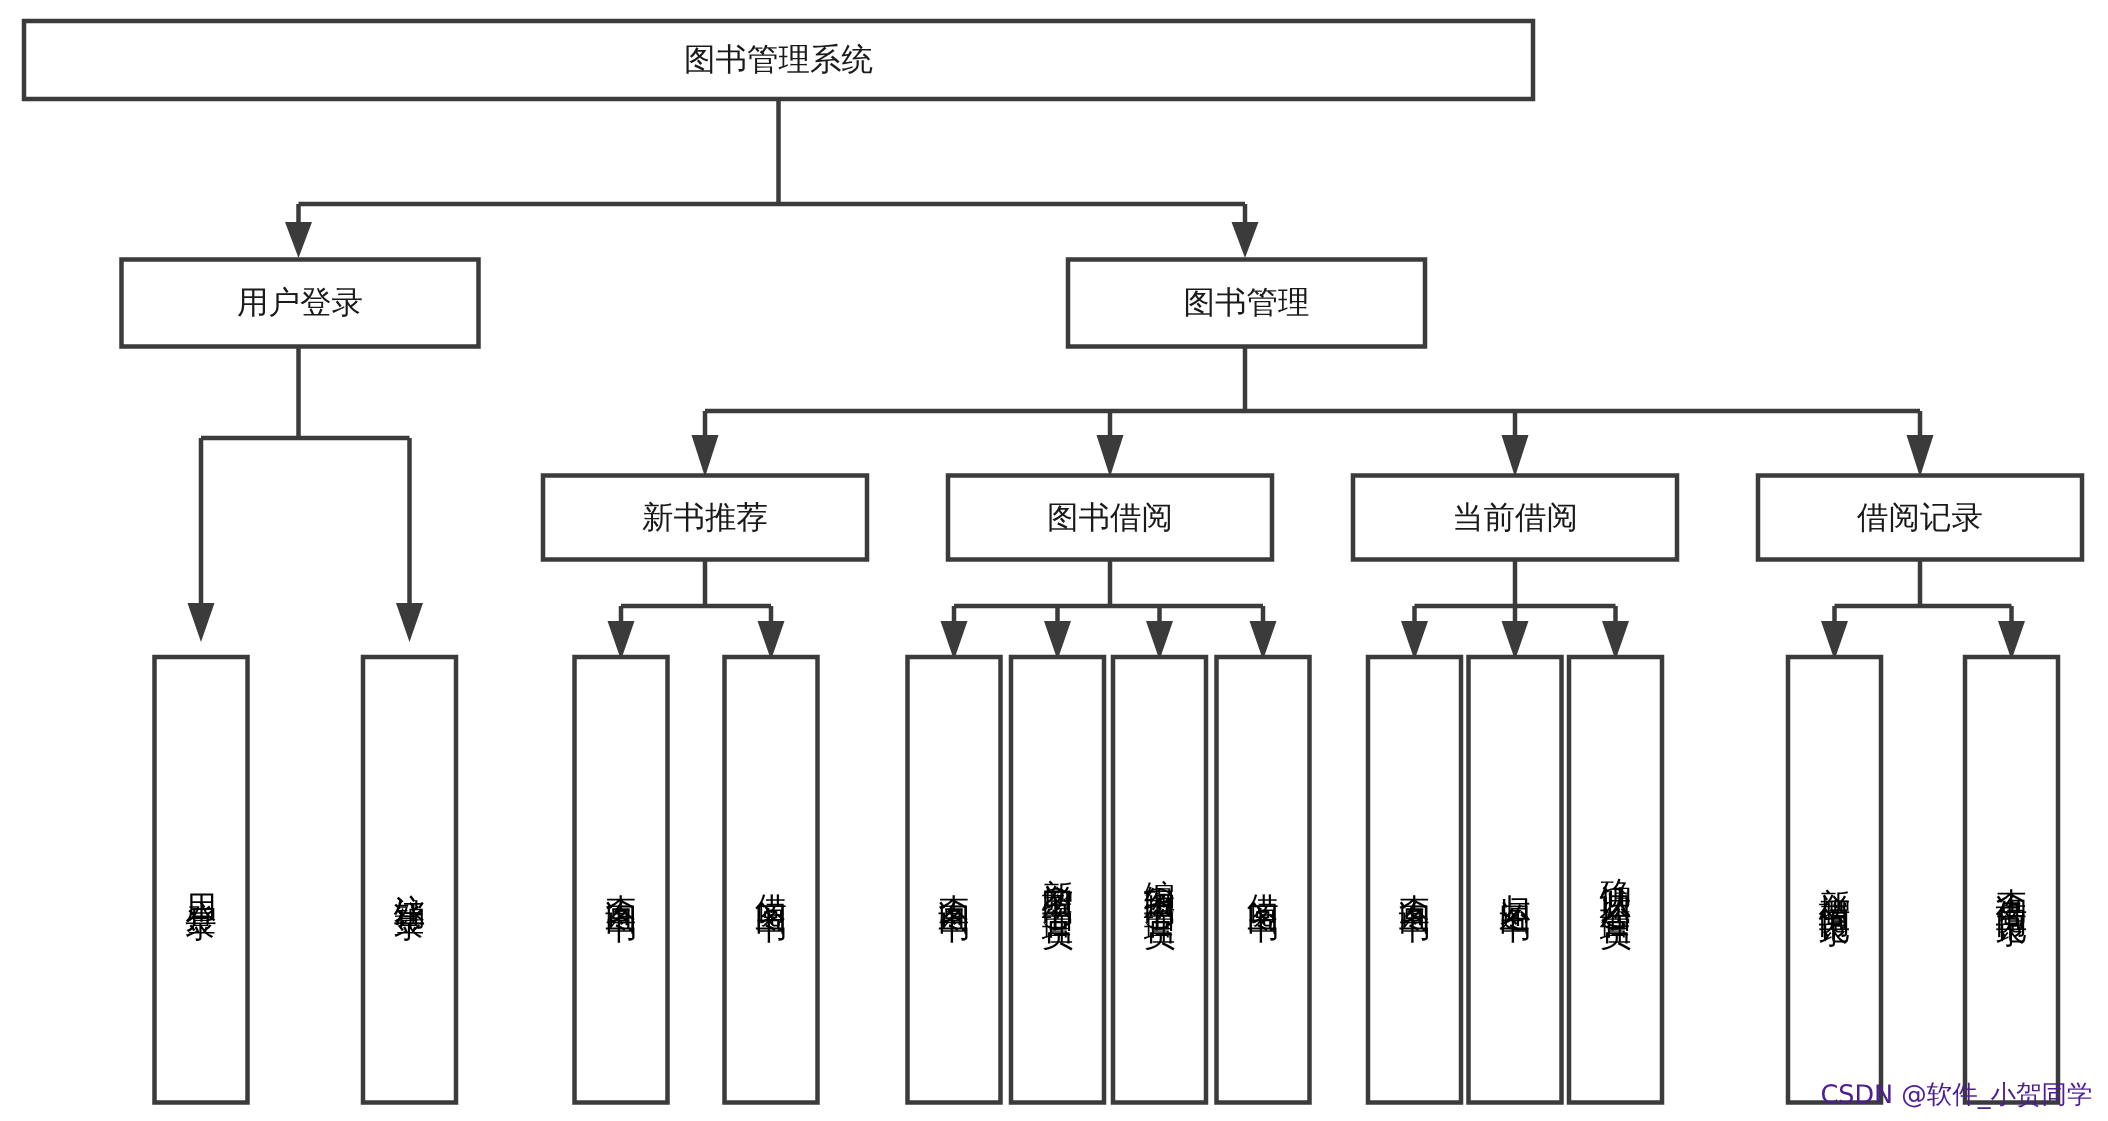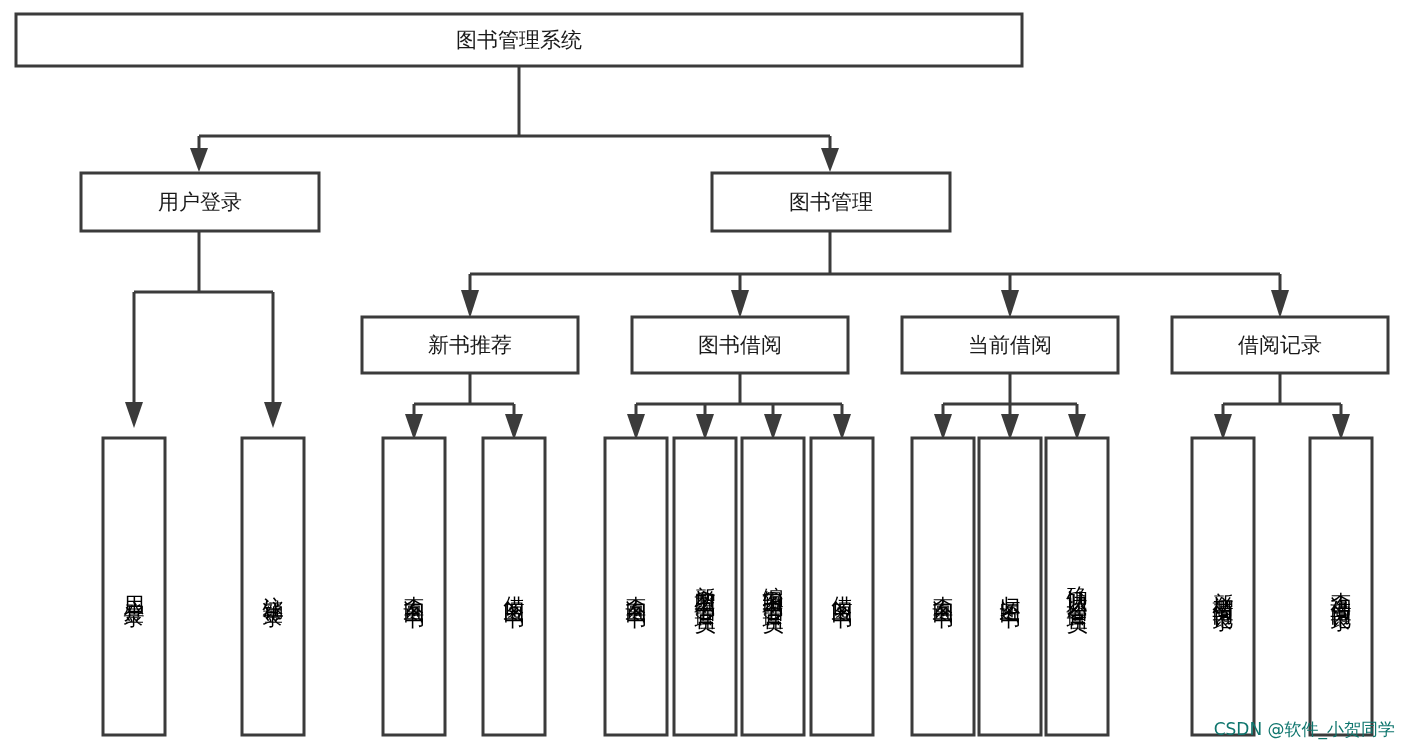--- a/index.html
+++ b/index.html
@@ -55,21 +55,21 @@
     writing-mode: vertical-rl;
     text-orientation: upright;
     letter-spacing: 4px;
   }
   .watermark-text {
     position: absolute;
     right: 10px;
     bottom: 6px;
     font-family: "DejaVu Sans", "Liberation Sans", sans-serif;
     font-size: 17px;
-    color: #0f766e;
+    color: #4c1d95;
     white-space: nowrap;
     user-select: none;
   }
 </style>
 </head>
 <body>
 
 <div id="diagram-root">
 
   <svg class="diagram-canvas" viewBox="0 0 1405 747" xmlns="http://www.w3.org/2000/svg">

